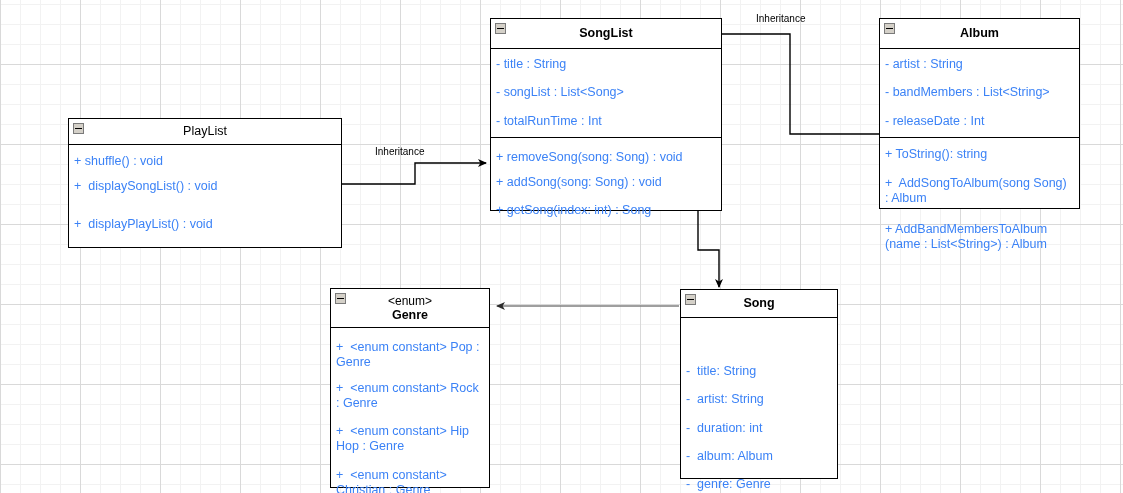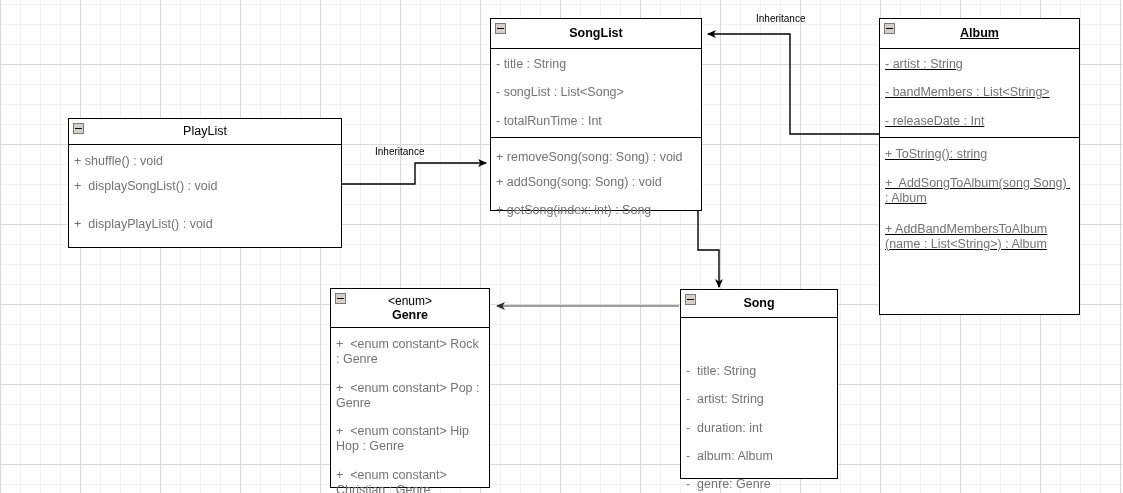--- a/index.html
+++ b/index.html
@@ -50,21 +50,21 @@
     content:"";position:absolute;left:1px;top:3.5px;
     width:7px;height:1.5px;background:#000;
   }
   .uml-section{
     box-sizing:border-box;
     padding:3px 0 3px 0;
   }
   .uml-section + .uml-section{border-top:1.5px solid #000000;}
   .uml-row{
     font-size:12.5px;
-    color:#737373;
+    color:#3b82f6;
     line-height:1.22;
     padding:5px 6px 5px 5px;
     white-space:pre-wrap;
     box-sizing:border-box;
   }
   .edge-label{
     position:absolute;
     font-size:10px;
     color:#000;
     white-space:nowrap;
@@ -104,38 +104,38 @@
     <span class="collapse-icon"></span>
     <span>PlayList</span>
   </div>
   <div class="uml-section" style="padding-top:4px;">
     <div class="uml-row">+ shuffle() : void</div>
     <div class="uml-row">+  displaySongList() : void</div>
     <div class="uml-row" style="padding-top:17px;">+  displayPlayList() : void</div>
   </div>
 </div>
 
-<div class="uml" style="left:490px;top:18px;width:212px;height:193px;">
+<div class="uml" style="left:490px;top:18px;width:232px;height:193px;">
   <div class="uml-header bold" style="height:30px;padding-top:7px;">
     <span class="collapse-icon"></span>
     <span>SongList</span>
   </div>
   <div class="uml-section">
     <div class="uml-row">- title : String</div>
     <div class="uml-row" style="padding-top:8px;">- songList : List&lt;Song&gt;</div>
     <div class="uml-row" style="padding-top:8px;">- totalRunTime : Int</div>
   </div>
   <div class="uml-section" style="padding-top:4px;">
     <div class="uml-row" style="padding-top:8px;">+ removeSong(song: Song) : void</div>
     <div class="uml-row">+ addSong(song: Song) : void</div>
     <div class="uml-row" style="padding-top:8px;">+ getSong(index: int) : Song</div>
   </div>
 </div>
 
-<div class="uml" style="left:879px;top:18px;width:201px;height:297px;text-decoration:underline;">
+<div class="uml" style="left:879px;top:18px;width:201px;height:191px;">
   <div class="uml-header bold" style="height:30px;padding-top:7px;">
     <span class="collapse-icon"></span>
     <span>Album</span>
   </div>
   <div class="uml-section">
     <div class="uml-row">- artist : String</div>
     <div class="uml-row" style="padding-top:8px;">- bandMembers : List&lt;String&gt;</div>
     <div class="uml-row" style="padding-top:8px;">- releaseDate : Int</div>
   </div>
   <div class="uml-section" style="padding-top:4px;">
@@ -146,22 +146,22 @@
   </div>
 </div>
 
 <div class="uml" style="left:330px;top:288px;width:160px;height:200px;">
   <div class="uml-header" style="height:39px;padding-top:5px;">
     <span class="collapse-icon"></span>
     <span class="stereo">&lt;enum&gt;</span>
     <span class="name-bold">Genre</span>
   </div>
   <div class="uml-section" style="padding-top:4px;">
+    <div class="uml-row" style="padding-top:8px;">+  &lt;enum constant&gt; Pop : Genre</div>
     <div class="uml-row">+  &lt;enum constant&gt; Rock : Genre</div>
-    <div class="uml-row" style="padding-top:8px;">+  &lt;enum constant&gt; Pop : Genre</div>
     <div class="uml-row" style="padding-top:8px;">+  &lt;enum constant&gt; Hip Hop : Genre</div>
     <div class="uml-row" style="padding-top:8px;">+  &lt;enum constant&gt;
 Christian : Genre</div>
   </div>
 </div>
 
 <div class="uml" style="left:680px;top:289px;width:158px;height:190px;">
   <div class="uml-header bold" style="height:28px;padding-top:6px;">
     <span class="collapse-icon"></span>
     <span>Song</span>

